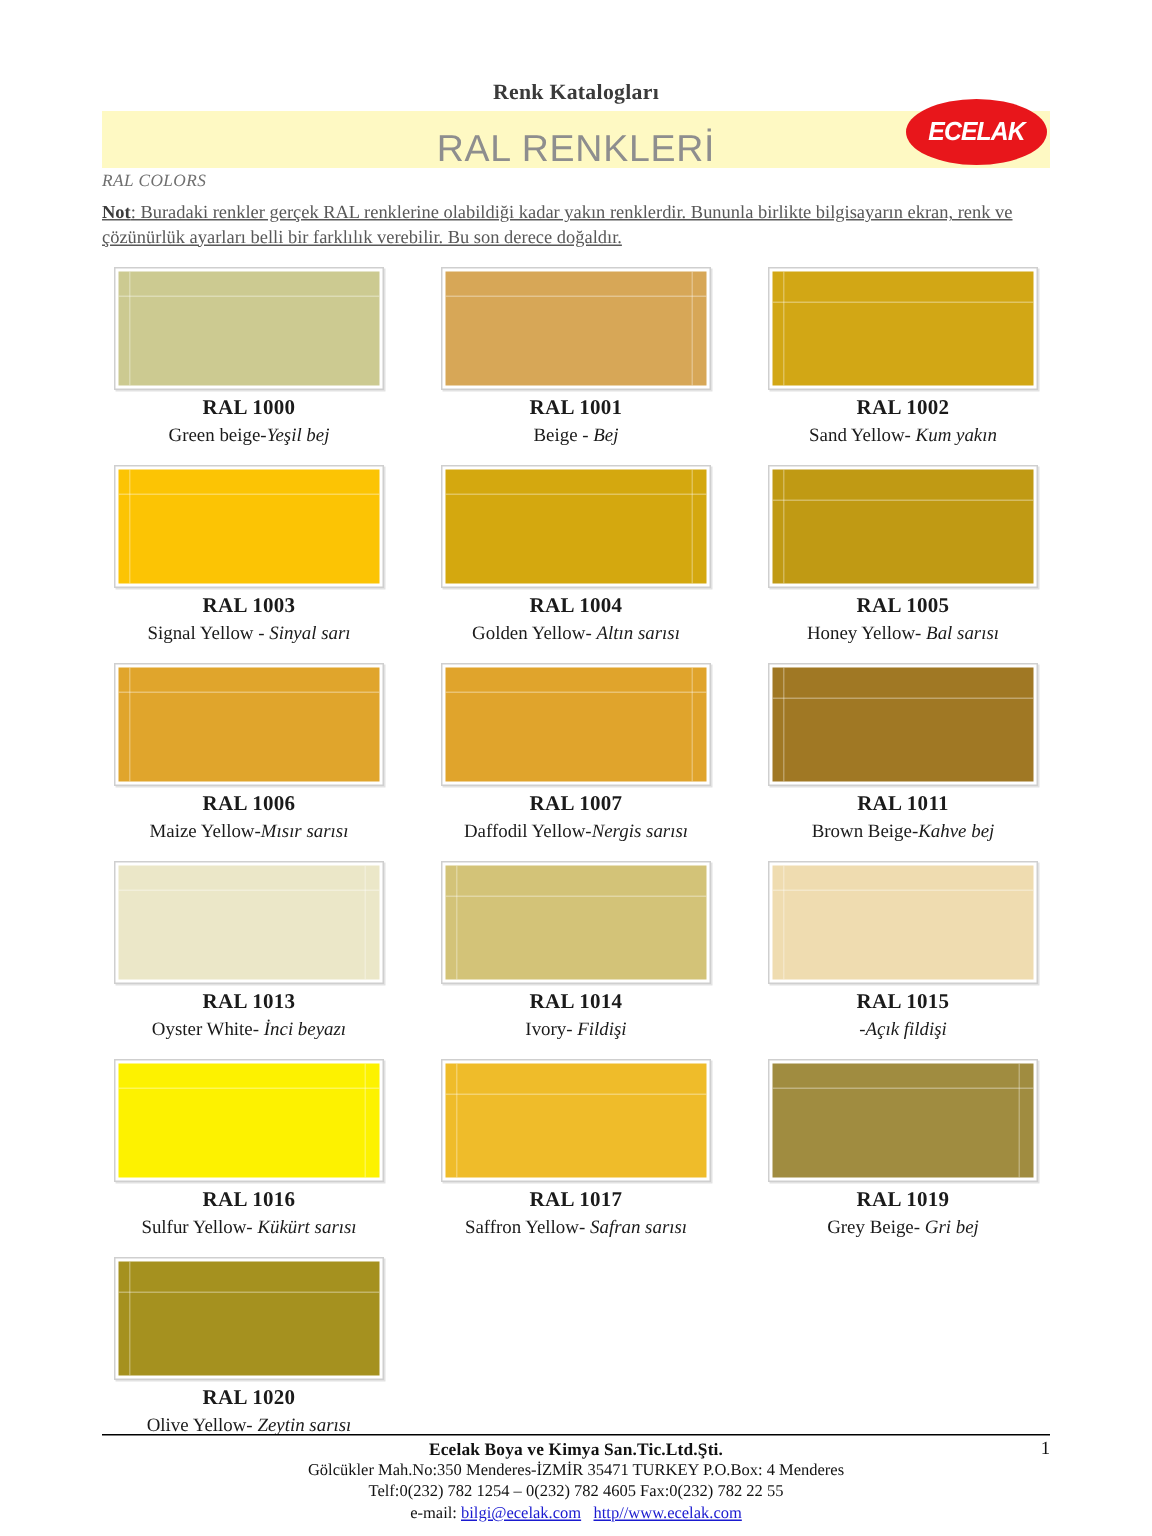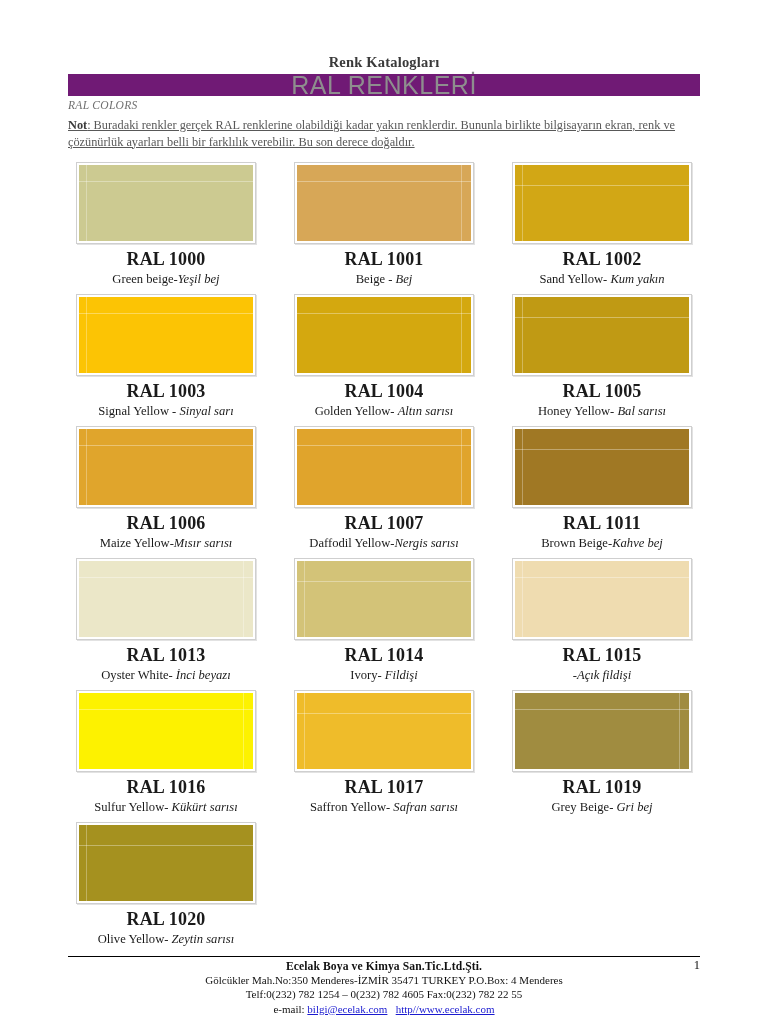--- a/index.html
+++ b/index.html
@@ -21,24 +21,24 @@
   .doc-supertitle {
     text-align: center;
     font-family: "Liberation Serif", serif;
     font-weight: bold;
     font-size: 14.5px;
     color: #3a3a3a;
     letter-spacing: .2px;
     margin-bottom: 3px;
   }
   .title-bar {
-    background: #701a75;
-    height: 22px;
+    background: #fef9c3;
+    height: 38px;
     display: flex;
-    align-items: center;
+    align-items: flex-end;
     justify-content: center;
     position: relative;
   }
   .title-bar .main-title {
     font-family: "Liberation Sans", sans-serif;
     font-size: 25px;
     color: #8e8e8e;
     letter-spacing: .5px;
     font-weight: 400;
     line-height: 1;
@@ -113,21 +113,21 @@
   }
   .swatch .vline {
     position: absolute; top: 0; bottom: 0;
     width: 1px;
     background: rgba(255,255,255,.30);
   }
   .ral-code {
     margin-top: 5px;
     font-family: "Liberation Serif", serif;
     font-weight: bold;
-    font-size: 18px;
+    font-size: 14px;
     color: #1a1a1a;
     letter-spacing: .2px;
   }
   .ral-name {
     margin-top: 2px;
     font-family: "Liberation Serif", serif;
     font-size: 12.6px;
     color: #1a1a1a;
     text-align: center;
     white-space: nowrap;
@@ -174,20 +174,23 @@
 </head>
 <body>
 
 <div class="page">
 
   <div class="header-block">
     <div class="doc-supertitle">Renk Katalogları</div>
 
     <div class="title-bar">
       <span class="main-title">RAL RENKLERİ</span>
+      <div class="logo">
+        <span class="logo-text">ECELAK</span>
+      </div>
     </div>
 
     <div class="doc-subtitle">RAL COLORS</div>
 
     <div class="note">
       <b>Not</b><span>: Buradaki renkler gerçek RAL renklerine olabildiği kadar yakın renklerdir. Bununla birlikte bilgisayarın ekran, renk ve çözünürlük ayarları belli bir farklılık verebilir. Bu son derece doğaldır.</span>
     </div>
   </div>
 
   <div class="grid" id="swatch-grid">

